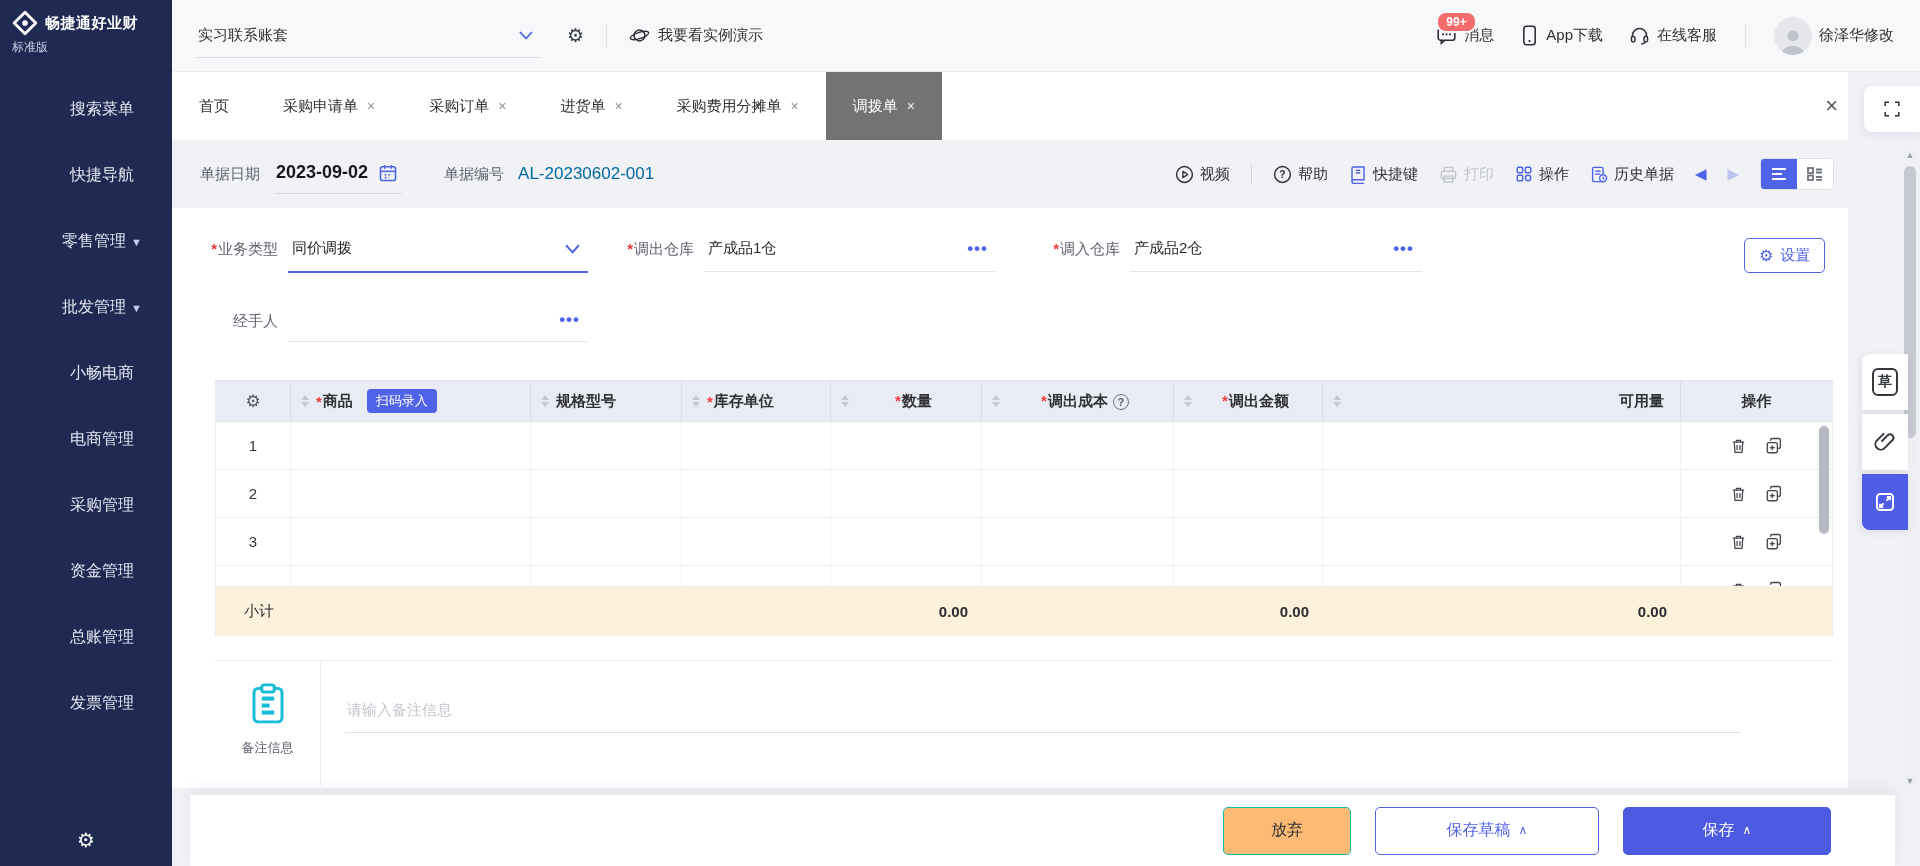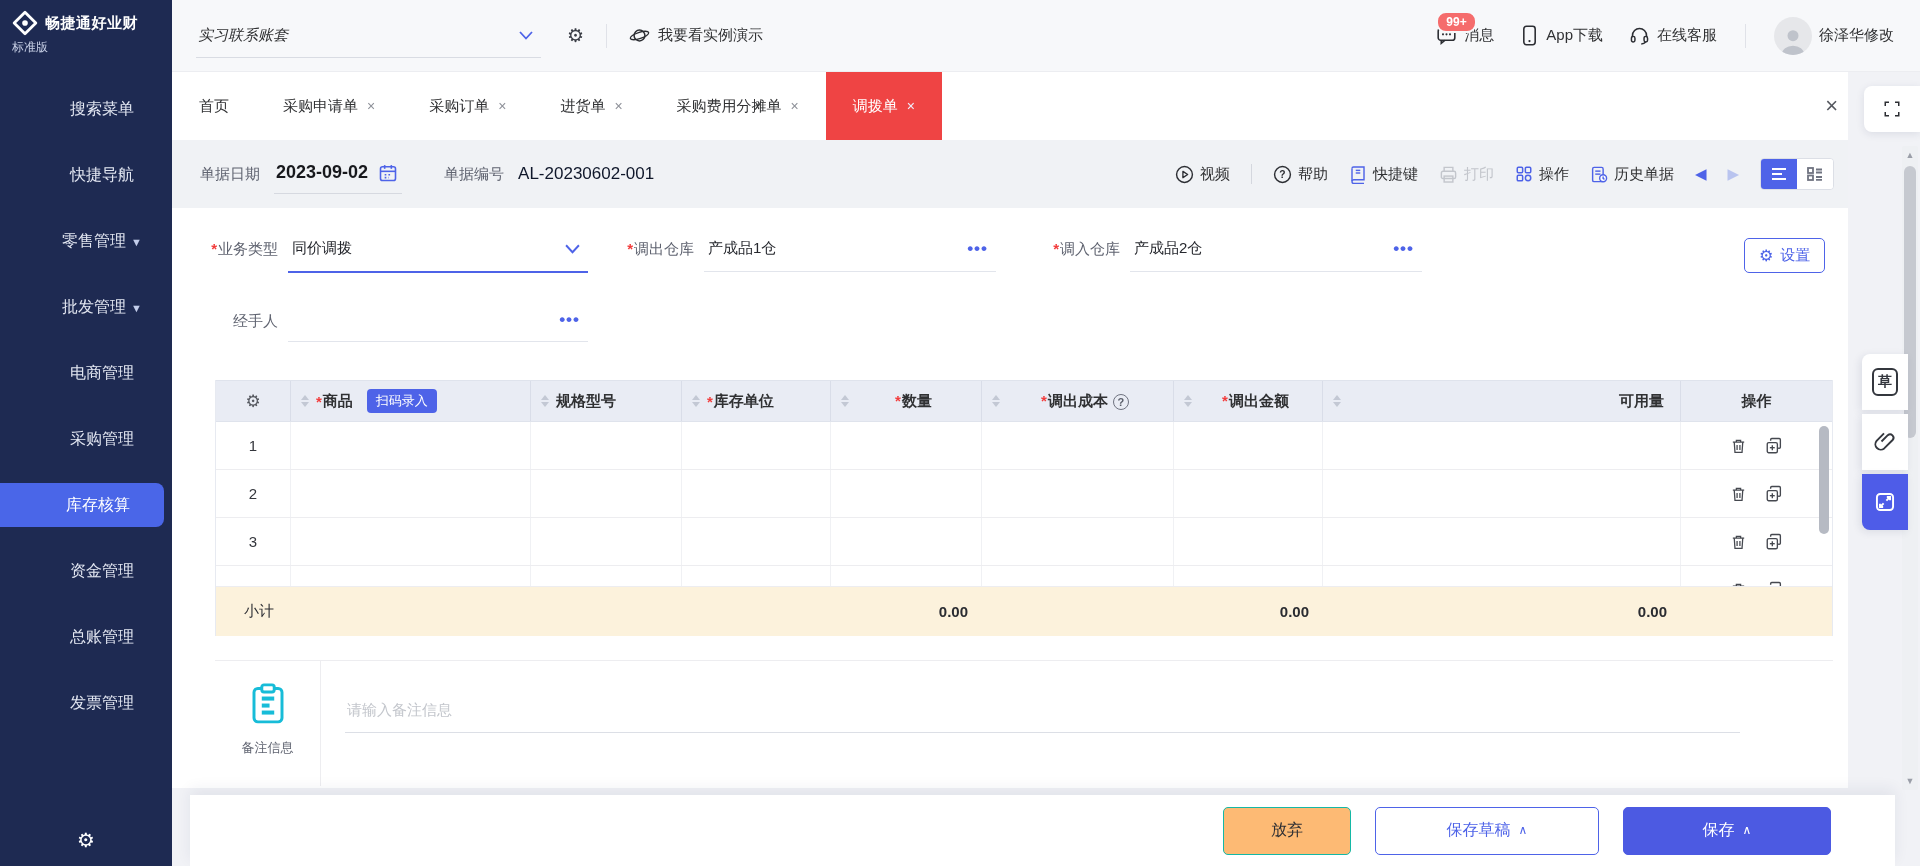--- a/index.html
+++ b/index.html
@@ -19,45 +19,45 @@
   .logo-name { font-size:15px; font-weight:bold; color:#fff; letter-spacing:.5px; }
   .logo-edition { font-size:12px; color:#c8d0e6; margin-top:3px; }
   .menu { padding-top:15px; display:flex; flex-direction:column; gap:22px; }
   .menu-item { height:44px; line-height:44px; text-align:center; font-size:16px; cursor:pointer; position:relative;padding-left:32px; }
   .menu-item .caret { font-size:11px; color:#c3cdeb; margin-left:5px; }
   .menu-item.active { background:#4a66e8; color:#fff; margin-right:8px; border-radius:0 8px 8px 0; }
   .sidebar-gear { position:absolute; bottom:14px; left:0; width:172px; text-align:center; font-size:20px; color:#fff; cursor:pointer; }
 
   
   .topbar { position:absolute; left:172px; top:0; right:0; height:72px; background:#f7f8fa; border-bottom:1px solid #ecedf1; display:flex; align-items:center; }
-  .account { margin-left:24px; width:345px; display:flex; align-items:center; justify-content:space-between; border-bottom:1px solid #d9dce3; padding:0 8px 12px 2px; margin-top:12px; font-size:15px; cursor:pointer;font-style:italic; }
+  .account { margin-left:24px; width:345px; display:flex; align-items:center; justify-content:space-between; border-bottom:1px solid #d9dce3; padding:0 8px 12px 2px; margin-top:12px; font-size:15px; cursor:pointer; }
   .tb-gear { margin-left:26px; font-size:19px; color:#3a3d45; cursor:pointer; }
   .vdiv { width:1px; height:24px; background:#e0e2e8; margin:0 22px; }
   .demo-link { display:flex; align-items:center; gap:8px; font-size:15px; cursor:pointer; }
   .tb-right { margin-left:auto; display:flex; align-items:center; gap:26px; margin-right:26px; }
   .tb-item { display:flex; align-items:center; gap:7px; font-size:15px; cursor:pointer; position:relative; }
   .badge { position:absolute; top:-14px; left:0; background:#f56c6c; color:#fff; font-size:12px; font-weight:bold; padding:2px 8px; border-radius:10px; border:2px solid #f7f8fa; }
   .avatar { width:38px; height:38px; border-radius:50%; background:#e6e7ea; display:flex; align-items:flex-end; justify-content:center; overflow:hidden; }
 
   
   .tabrow { position:absolute; left:172px; top:72px; width:1676px; height:68px; background:#fff; display:flex; align-items:stretch; z-index:2; }
   .tab { display:flex; align-items:center; gap:9px; padding:0 27px; font-size:15px; cursor:pointer; white-space:nowrap; }
   .tab-x { color:#8d9098; font-size:14px; }
-  .tab.active { background:#ef4444; color:#fff; }
+  .tab.active { background:#737373; color:#fff; }
   .tab.active .tab-x { color:#eef1ff; }
   .tabrow-close { margin-left:auto; align-self:center; margin-right:10px; font-size:22px; color:#55585f; cursor:pointer; line-height:1; }
   .fullscreen-card { position:absolute; right:0; top:86px; width:56px; height:46px; background:#fff; border-radius:8px 0 0 8px; box-shadow:0 2px 8px rgba(30,42,82,.10); display:flex; align-items:center; justify-content:center; cursor:pointer; z-index:6; }
 
   
   .toolbar { position:absolute; left:172px; top:140px; width:1676px; height:68px; background:#f0f2f5; display:flex; align-items:center; padding:0 14px 0 28px; }
   .t-label { font-size:15px; color:#5f6370; margin-right:14px; }
   .date-wrap { display:flex; align-items:center; gap:10px; border-bottom:1px solid #d6d9e0; padding:2px 4px 10px 2px; margin-top:6px; }
   .date-value { font-size:18px; font-weight:bold; color:#17181c; }
   .docno-label { margin-left:42px; }
-  .docno-value { font-size:17px; color:#0f172a; }
+  .docno-value { font-size:17px; color:#0369a1; }
   .t-actions { margin-left:auto; display:flex; align-items:center; gap:21px; }
   .t-act { display:flex; align-items:center; gap:6px; font-size:15px; cursor:pointer; }
   .t-act.disabled { color:#c3c6cc; cursor:default; }
   .tdiv { width:1px; height:20px; background:#d4d7de; }
   .nav-arrow { font-size:15px; cursor:pointer; }
   .nav-arrow.prev { color:#4e63e8; }
   .nav-arrow.next { color:#b9c4ef; }
   .view-toggle { display:flex; border:1px solid #dcdfe6; border-radius:4px; overflow:hidden; background:#fff; }
   .vt-btn { width:36px; height:30px; display:flex; align-items:center; justify-content:center; cursor:pointer; background:#fff; }
   .vt-btn.active { background:#4e63e8; }
@@ -143,23 +143,23 @@
       </span>
       <span class="logo-name">畅捷通好业财</span>
     </div>
     <div class="logo-edition">标准版</div>
   </div>
   <div class="menu">
     <div class="menu-item"><span>搜索菜单</span></div>
     <div class="menu-item"><span>快捷导航</span></div>
     <div class="menu-item"><span>零售管理</span><span class="caret">▼</span></div>
     <div class="menu-item"><span>批发管理</span><span class="caret">▼</span></div>
+    <div class="menu-item"><span>小畅电商</span></div>
     <div class="menu-item"><span>电商管理</span></div>
     <div class="menu-item"><span>采购管理</span></div>
-    <div class="menu-item active"><span>库存核算</span></div>
     <div class="menu-item"><span>资金管理</span></div>
     <div class="menu-item"><span>总账管理</span></div>
     <div class="menu-item"><span>发票管理</span></div>
   </div>
   <div class="sidebar-gear">⚙</div>
 </div>
 
 <div class="topbar">
   <div class="account">
     <span>实习联系账套</span>

